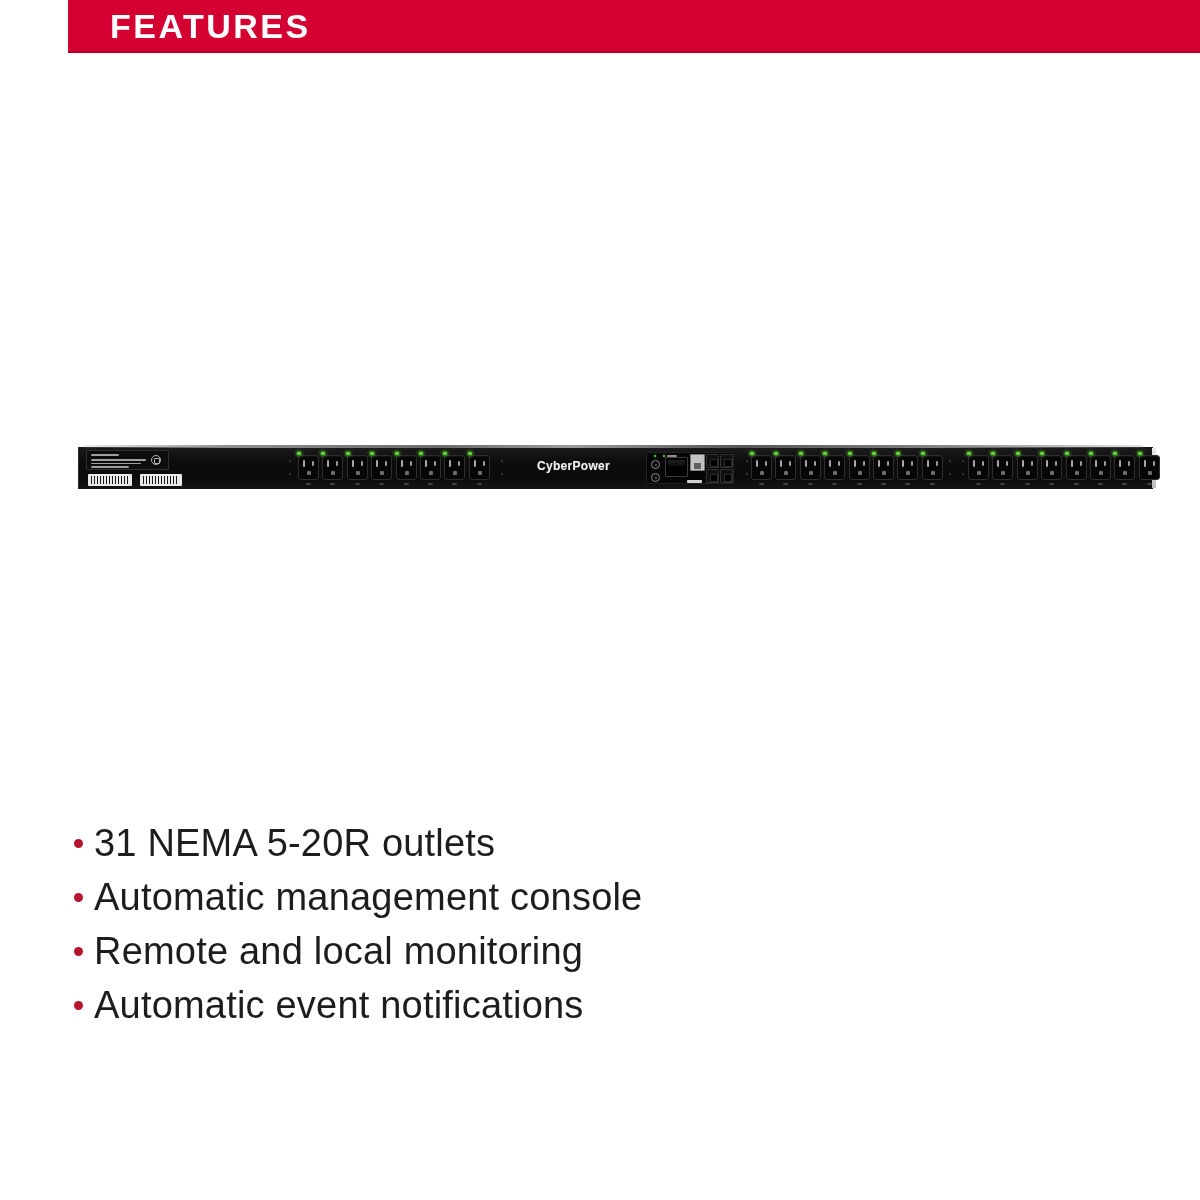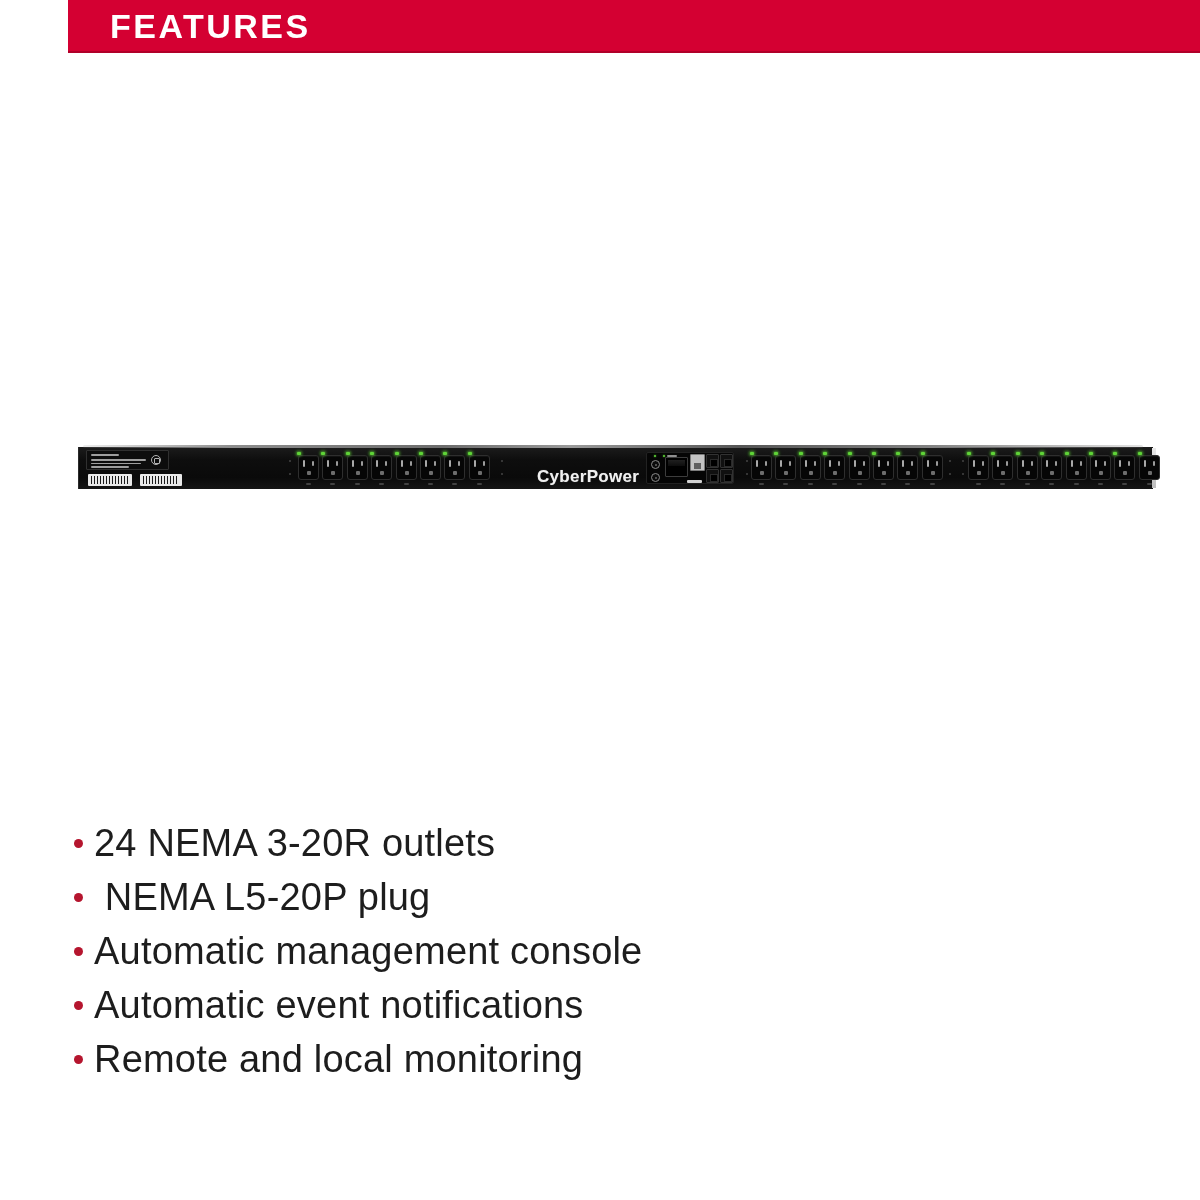--- a/index.html
+++ b/index.html
@@ -82,22 +82,22 @@
   .led {
     position:absolute; width:4px; height:3px; border-radius:1px;
     background:var(--led-green,#5fd437);
     box-shadow:0 0 3px 1px rgba(95,212,55,.75);
   }
   .tick { position:absolute; width:5px; height:2px; background:#424242; border-radius:1px; }
   .mdot { position:absolute; width:2px; height:2px; background:#454545; border-radius:50%; }
 
   
   .pdu-logo {
-    position:absolute; left:458px; top:21px; color:#f0f0f0; font-weight:700;
-    font-size:17px; letter-spacing:.3px; line-height:1;
+    position:absolute; left:458px; top:13px; color:#f0f0f0; font-weight:700;
+    font-size:12px; letter-spacing:.3px; line-height:1;
     text-shadow:0 0 1px rgba(255,255,255,.4);
     text-align:right;
   }
 
   
   .console {
     position:absolute; left:567px; top:5px; width:88px; height:32px;
     background:#050505; border:1px solid #222; border-radius:2px;
   }
   .console-led { position:absolute; width:2px; height:2px; border-radius:50%;
@@ -326,31 +326,27 @@
       <div class="mdot" style="left: 870px; top: 13px;"></div>
       <div class="mdot" style="left: 870px; top: 26px;"></div>
       <div class="mdot" style="left: 883px; top: 13px;"></div>
       <div class="mdot" style="left: 883px; top: 26px;"></div>
     </div>
 </div>
 
 <ul class="features-list" id="features-list">
     <li>
       <span class="fbullet"></span>
-      <span class="ftext">24 NEMA 3-20R outlets</span>
-    </li>
-    <li>
-      <span class="fbullet"></span>
-      <span class="ftext"> NEMA L5-20P plug</span>
+      <span class="ftext">31 NEMA 5-20R outlets</span>
     </li>
     <li>
       <span class="fbullet"></span>
       <span class="ftext">Automatic management console</span>
     </li>
     <li>
       <span class="fbullet"></span>
-      <span class="ftext">Automatic event notifications</span>
+      <span class="ftext">Remote and local monitoring</span>
     </li>
     <li>
       <span class="fbullet"></span>
-      <span class="ftext">Remote and local monitoring</span>
+      <span class="ftext">Automatic event notifications</span>
     </li>
   </ul>
 
 </body></html>

